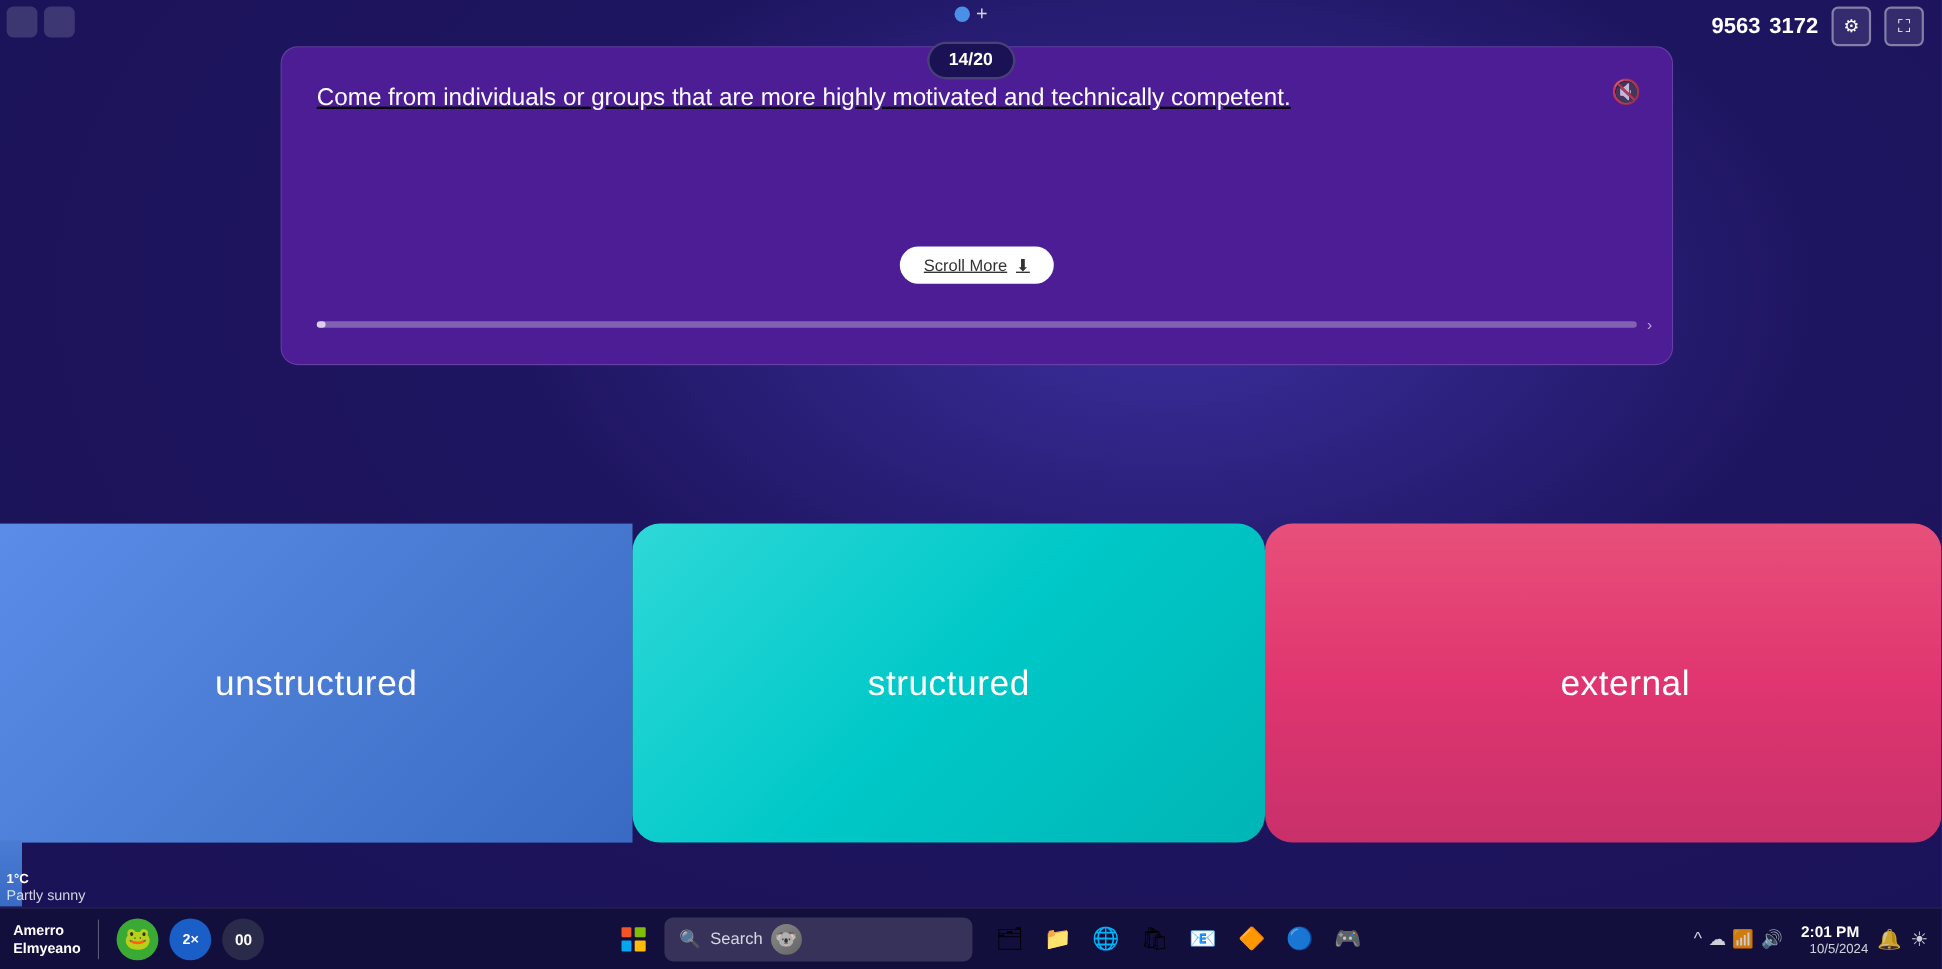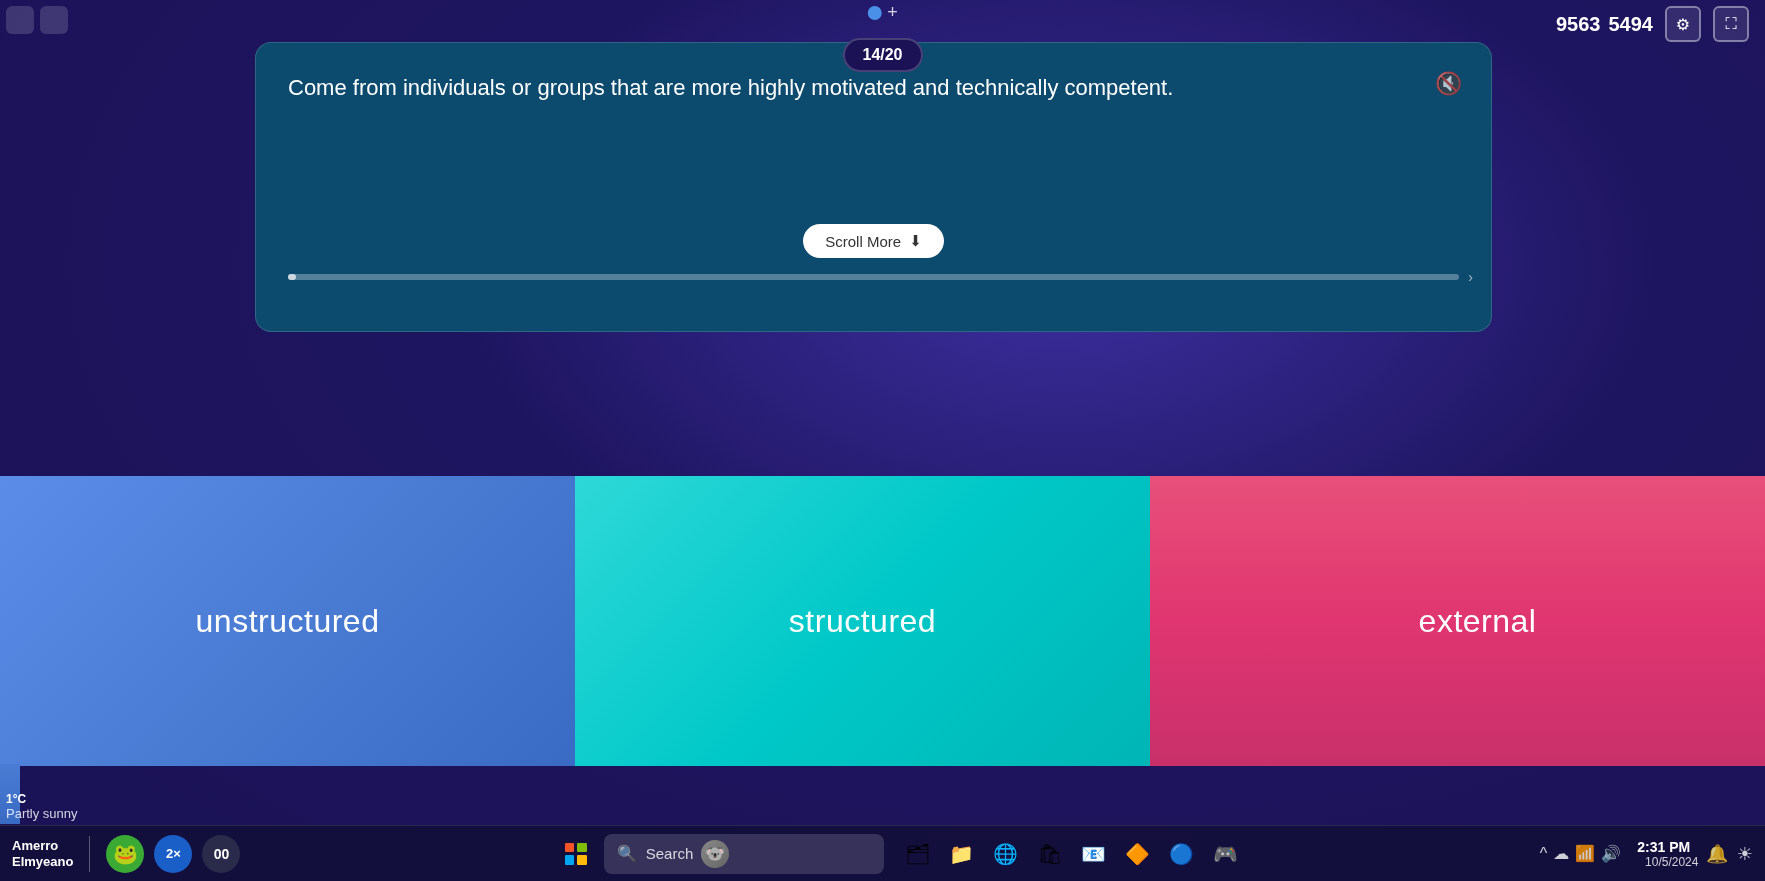--- a/index.html
+++ b/index.html
@@ -73,27 +73,28 @@
       font-weight: 700;
       z-index: 10;
       border: 2px solid rgba(255,255,255,0.2);
     }
 
     
     .question-card {
       position: absolute;
       top: 42px;
       left: 255px;
-      right: 273px;
-      background: #0c4a6e;
+      right: 244px;
+      background: #4c1d95;
       border-radius: 16px;
       border: 1px solid rgba(255,255,255,0.15);
       padding: 28px 32px 20px 32px;
       z-index: 5;
       min-height: 290px;
+      text-decoration: underline;
     }
     .question-text {
       color: white;
       font-size: 22px;
       font-weight: 400;
       line-height: 1.5;
       padding-right: 40px;
     }
     .mute-icon {
       position: absolute;
@@ -101,21 +102,21 @@
       right: 28px;
       color: rgba(255,255,255,0.7);
       font-size: 22px;
       cursor: pointer;
     }
     .scroll-bar-area {
       margin-top: 120px;
       display: flex;
       flex-direction: column;
       align-items: center;
-      gap: 10px;
+      gap: 28px;
     }
     .scroll-more-btn {
       background: white;
       color: #333;
       border: none;
       border-radius: 24px;
       padding: 8px 22px;
       font-size: 15px;
       font-weight: 500;
       cursor: pointer;
@@ -160,20 +161,21 @@
       justify-content: center;
     }
     .answer-option {
       flex: 1;
       display: flex;
       align-items: center;
       justify-content: center;
       cursor: pointer;
       position: relative;
       overflow: hidden;
+      border-radius: 25px;
     }
     .answer-option:first-child {
       border-radius: 0;
     }
     .answer-label {
       color: white;
       font-size: 32px;
       font-weight: 400;
       letter-spacing: 0.5px;
       text-align: center;
@@ -422,21 +424,21 @@
 </div>
 
 <div class="blue-dot-area">
   <div class="blue-dot"></div>
   <span class="plus-text">+</span>
 </div>
 
 <div class="top-bar">
   <div class="score-display">
     <span class="score-value">9563</span>
-    <span class="score-value">5494</span>
+    <span class="score-value">3172</span>
   </div>
   <div class="top-icon-btn">
     <span>⚙</span>
   </div>
   <div class="top-icon-btn">
     <span>⛶</span>
   </div>
 </div>
 
 <div class="progress-badge">14/20</div>
@@ -537,19 +539,19 @@
   </div>
 
   <div class="taskbar-right">
     <div class="sys-tray">
       <span style="cursor:pointer;">^</span>
       <span>☁</span>
       <span>📶</span>
       <span style="cursor:pointer;">🔊</span>
     </div>
     <div class="clock-area">
-      <span class="clock-time">2:31 PM</span>
+      <span class="clock-time">2:01 PM</span>
       <span class="clock-date">10/5/2024</span>
     </div>
     <span class="notif-icon">🔔</span>
     <span style="font-size:18px;color:rgba(255,255,255,0.8);cursor:pointer;">☀</span>
   </div>
 </div>
 
 </body></html>

